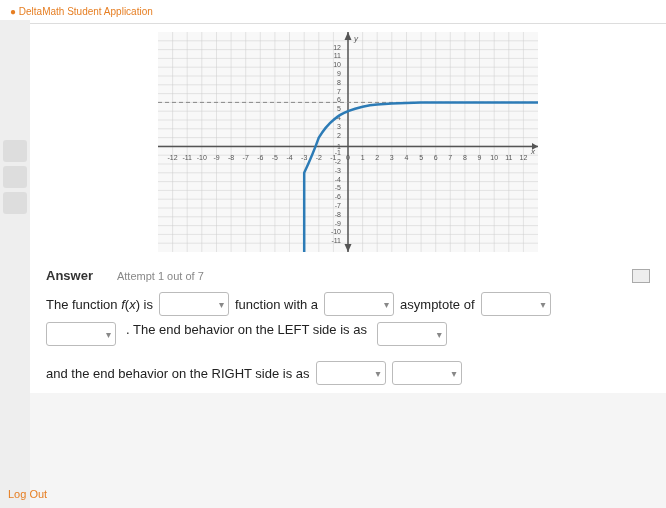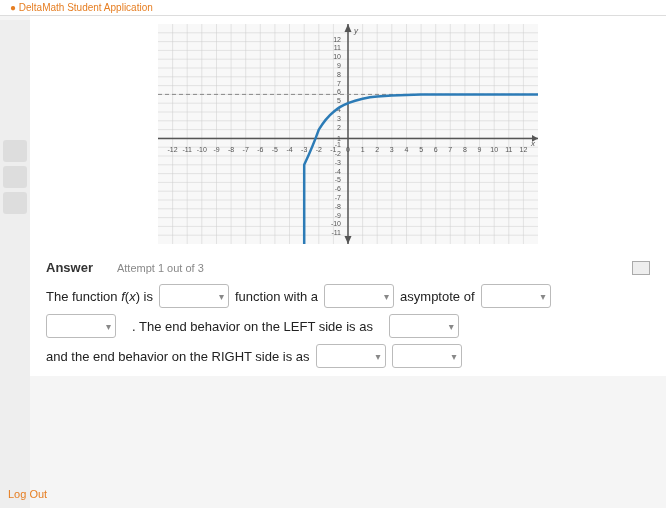--- a/index.html
+++ b/index.html
@@ -13,21 +13,21 @@
       font-size: 13px;
       color: #222;
     }
     .top-bar {
       background: #fff;
       border-bottom: 1px solid #ddd;
       display: flex;
       align-items: center;
       justify-content: space-between;
       padding: 2px 10px;
-      height: 16px;
+      height: 24px;
       font-size: 10px;
       color: #666;
     }
     .main-content {
       background: #fff;
       margin: 0;
       padding: 8px 16px 6px 16px;
     }
     .question-title {
       font-size: 15px;
@@ -107,23 +107,23 @@
     }
     .row2 {
       display: flex;
       align-items: center;
       gap: 6px;
       margin-bottom: 6px;
       flex-wrap: wrap;
     }
     .row3 {
       display: flex;
-      align-items: center;
-      gap: 16px;
-      margin-bottom: 6px;
+      align-items: flex-start;
+      gap: 10px;
+      margin-bottom: 15px;
     }
     .row4 {
       display: flex;
       align-items: center;
       gap: 6px;
       margin-bottom: 4px;
       text-align: center;
     }
     .sidebar {
       position: absolute;
@@ -302,21 +302,21 @@
         <text x="196" y="9" font-size="8" fill="#555" font-style="italic">y</text>
 
         <text x="373" y="122" font-size="8" fill="#555" font-style="italic">x</text>
       </svg>
     </div>
   </div>
 
   <div class="answer-section">
     <div class="answer-header">
       <span>Answer</span>
-      <span class="attempt-text">Attempt 1 out of 3</span>
+      <span class="attempt-text">Attempt 1 out of 7</span>
       <span style="margin-left:auto;width:18px;height:14px;border:1px solid #aaa;background:#eee;display:inline-block;font-size:8px;text-align:center;cursor:pointer;"></span>
     </div>
 
     <div class="answer-row">
       <span class="static-text">The function <em>f</em>(<em>x</em>) is</span>
       <div class="dropdown">
           <span></span>
         </div>
       <span class="static-text">function with a</span>
       <div class="dropdown">

